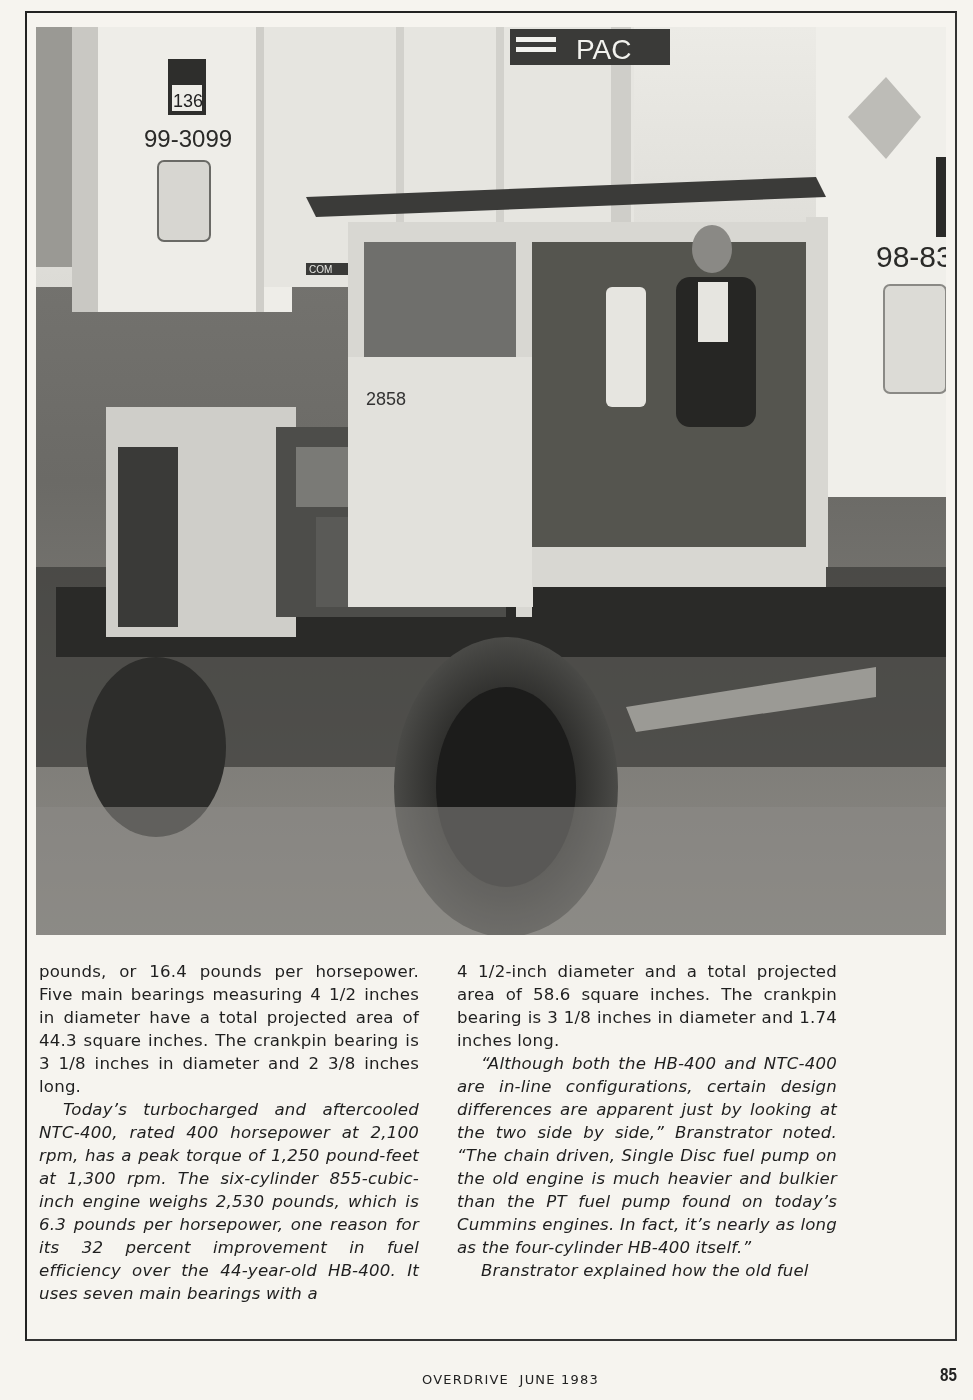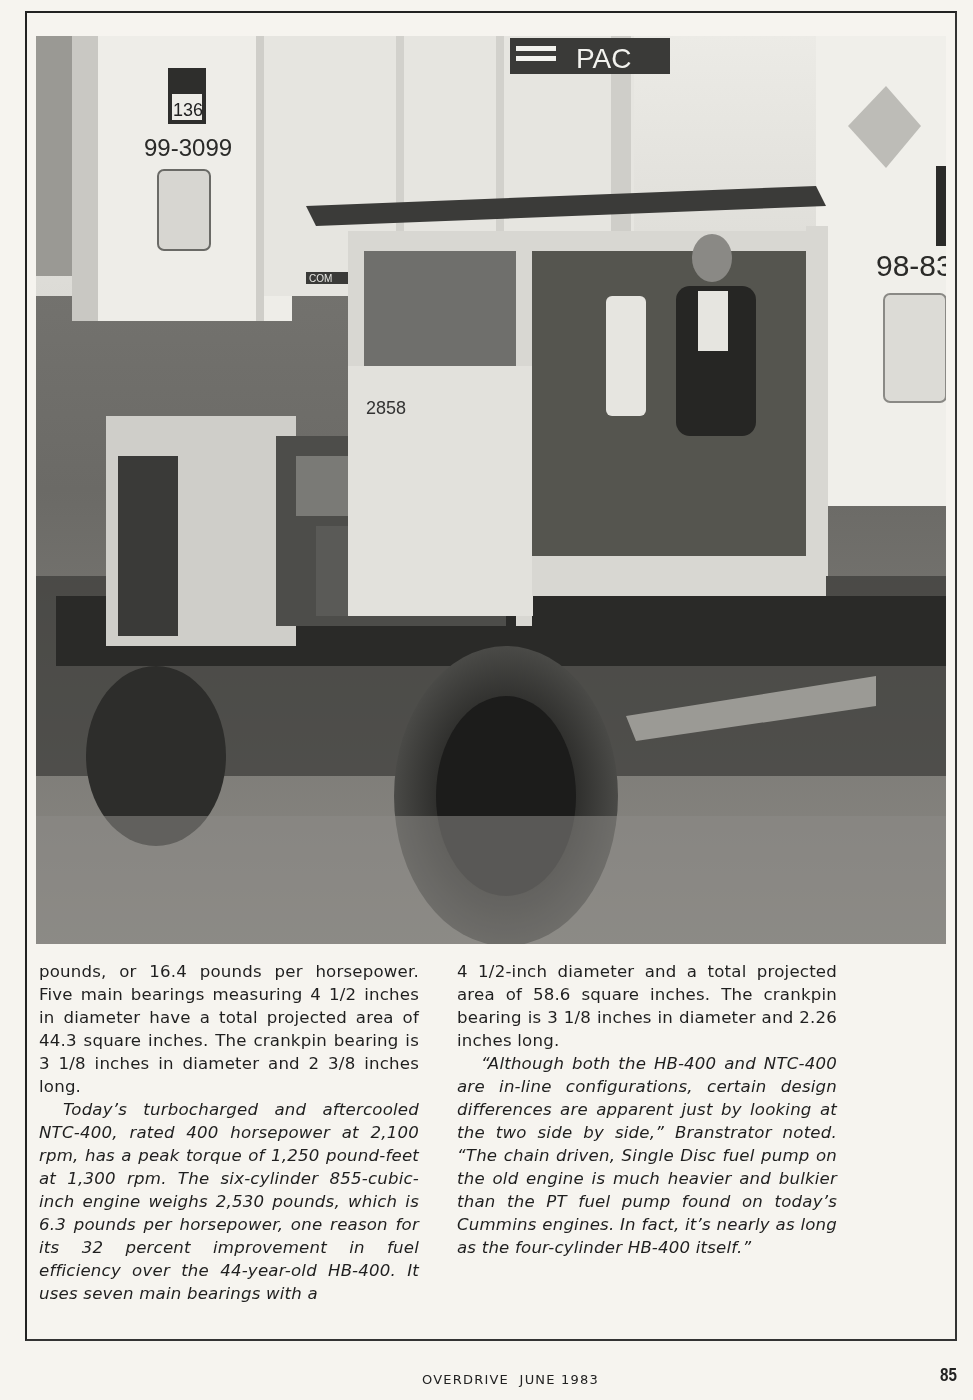--- a/index.html
+++ b/index.html
@@ -16,21 +16,21 @@
     left: 25px; top: 11px;
     width: 932px; height: 1330px;
     border-top: 2px solid #222;
     border-left: 2px solid #222;
     border-right: 2px solid #333;
     border-bottom: 2px solid #333;
     box-sizing: border-box;
   }
   .photo {
     position: absolute;
-    left: 36px; top: 36px;
+    left: 36px; top: 27px;
     width: 910px; height: 908px;
     overflow: hidden;
     background: #4d7c0f;
   }
   .photo svg { display: block; }
   .column {
     position: absolute;
     top: 960px;
     width: 380px;
     font-size: 16.6px;
@@ -157,18 +157,19 @@
     <rect x="0" y="780" width="910" height="128" fill="#8d8b86" opacity="0.55"></rect>
   </svg>
 </div>
 
 <div class="column col-left">
   <p>pounds, or 16.4 pounds per horsepower. Five main bearings measuring 4 1/2 inches in diameter have a total projected area of 44.3 square inches. The crankpin bearing is 3 1/8 inches in diameter and 2 3/8 inches long.</p>
   <p class="indent">Today’s turbocharged and aftercooled NTC-400, rated 400 horsepower at 2,100 rpm, has a peak torque of 1,250 pound-feet at 1,300 rpm. The six-cylinder 855-cubic-inch engine weighs 2,530 pounds, which is 6.3 pounds per horsepower, one reason for its 32 percent improvement in fuel efficiency over the 44-year-old HB-400. It uses seven main bearings with a</p>
 </div>
 
 <div class="column col-right">
-  <p>4 1/2-inch diameter and a total projected area of 58.6 square inches. The crankpin bearing is 3 1/8 inches in diameter and 2.26 inches long.</p>
+  <p>4 1/2-inch diameter and a total projected area of 58.6 square inches. The crankpin bearing is 3 1/8 inches in diameter and 1.74 inches long.</p>
   <p class="indent">“Although both the HB-400 and NTC-400 are in-line configurations, certain design differences are apparent just by looking at the two side by side,” Branstrator noted. “The chain driven, Single Disc fuel pump on the old engine is much heavier and bulkier than the PT fuel pump found on today’s Cummins engines. In fact, it’s nearly as long as the four-cylinder HB-400 itself.”</p>
+  <p class="indent">Branstrator explained how the old fuel</p>
 </div>
 
 <div class="footer-mag" style="white-space: pre; margin-left: 27px;">OVERDRIVE  JUNE 1983</div>
 <div class="footer-page">85</div>
 
 </body></html>

